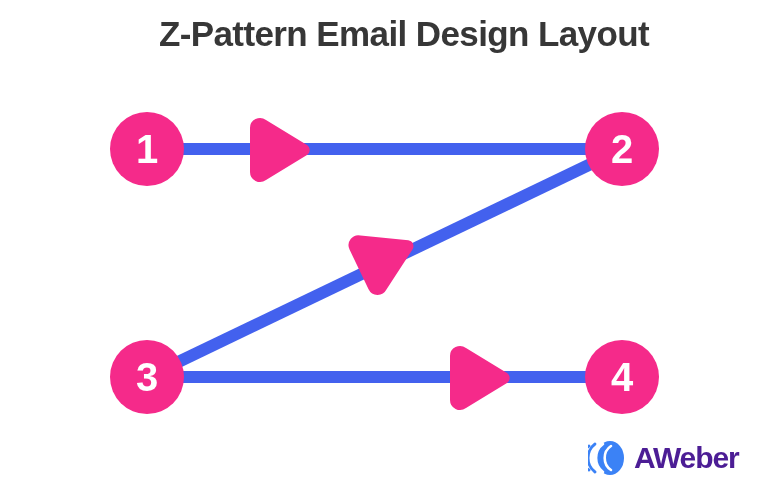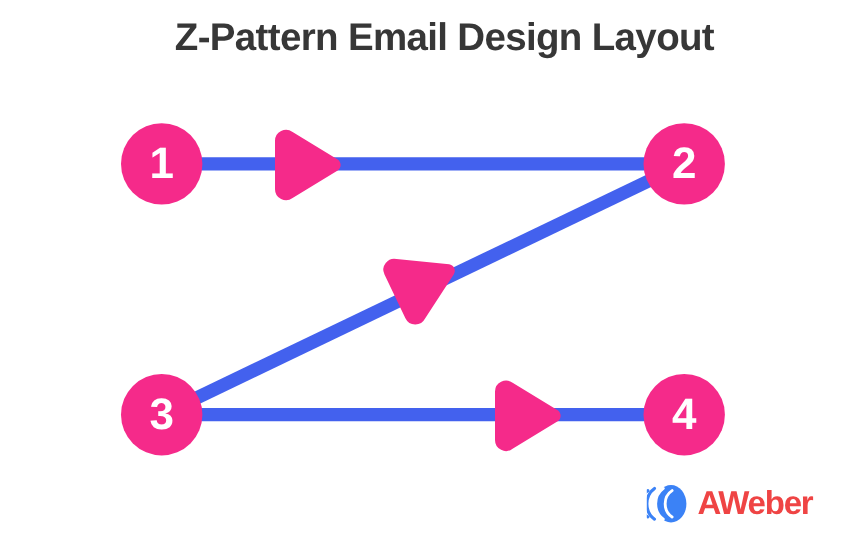--- a/index.html
+++ b/index.html
@@ -66,21 +66,21 @@
     height: 44px;
     display: flex;
     align-items: center;
     gap: 4px;
   }
   #logo-text {
     font-family: "Liberation Sans", sans-serif;
     font-size: 30px;
     font-weight: bold;
     letter-spacing: -1.1px;
-    color: #ef4444;
+    color: #4c1d95;
     line-height: 1;
   }
 </style>
 </head>
 <body>
 
 <div id="canvas">
 
   <div id="title">Z-Pattern Email Design Layout</div>
 

